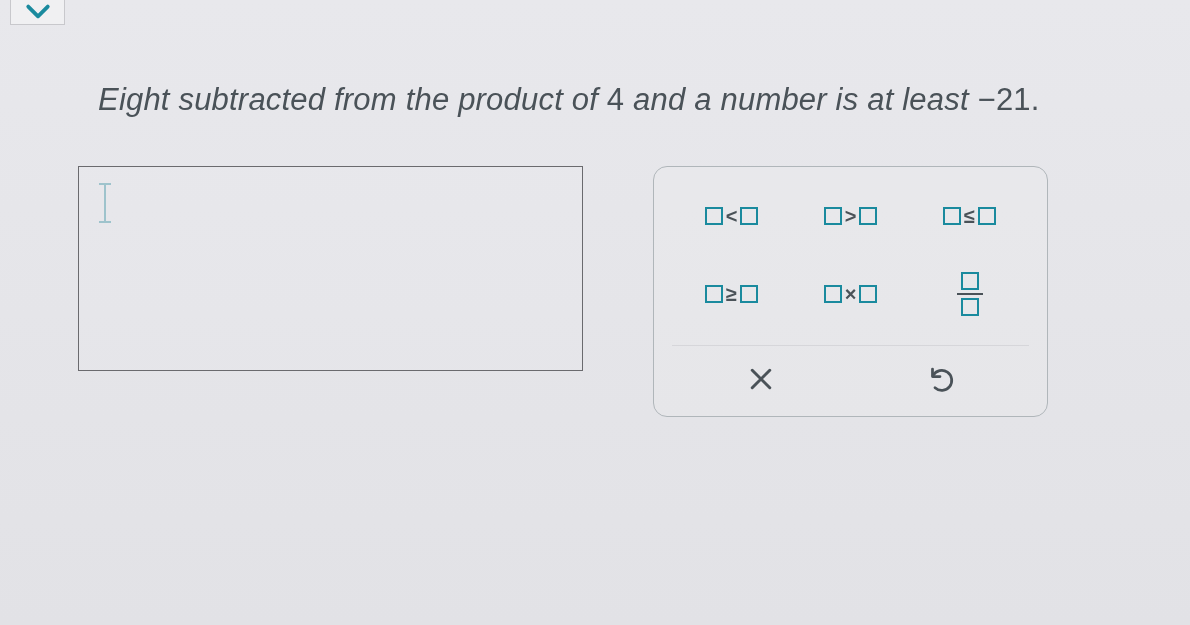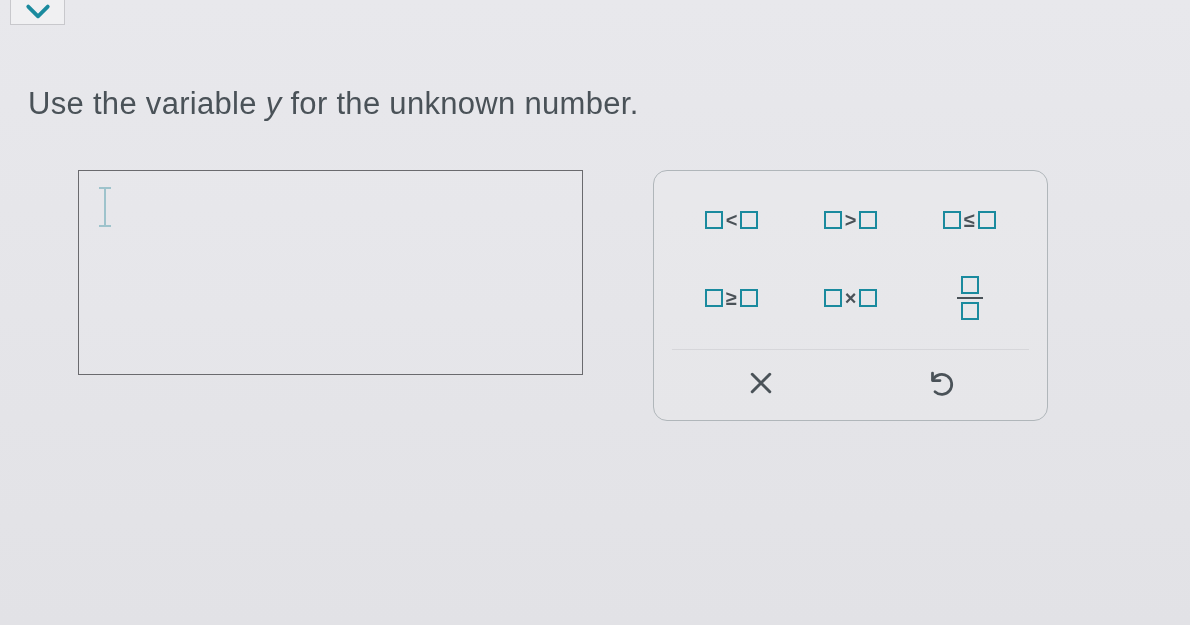--- a/index.html
+++ b/index.html
@@ -159,24 +159,24 @@
 <body>
 
 <div class="chevron-container">
   <svg viewBox="0 0 24 16">
     <path d="M3 3 L12 12 L21 3" stroke="#1a8a9e" stroke-width="3.5" fill="none" stroke-linecap="round" stroke-linejoin="round"></path>
   </svg>
 </div>
 
 <div class="content">
 
-
-  <div class="variable-line">
-    <span>Use the variable </span><span class="var-y">y</span><span> for the unknown number.</span>
+  <div class="sentence-line">
+    <span>Eight subtracted from the product of </span><span style="font-style:normal">4</span><span> and a number is at least </span><span class="neg21">−21</span><span class="neg21">.</span>
   </div>
+
 
   <div class="work-row">
     <div class="answer-box">
       <div class="cursor-glyph">
         <div class="cap top"></div>
         <div class="bar"></div>
         <div class="cap bot"></div>
       </div>
     </div>
 

